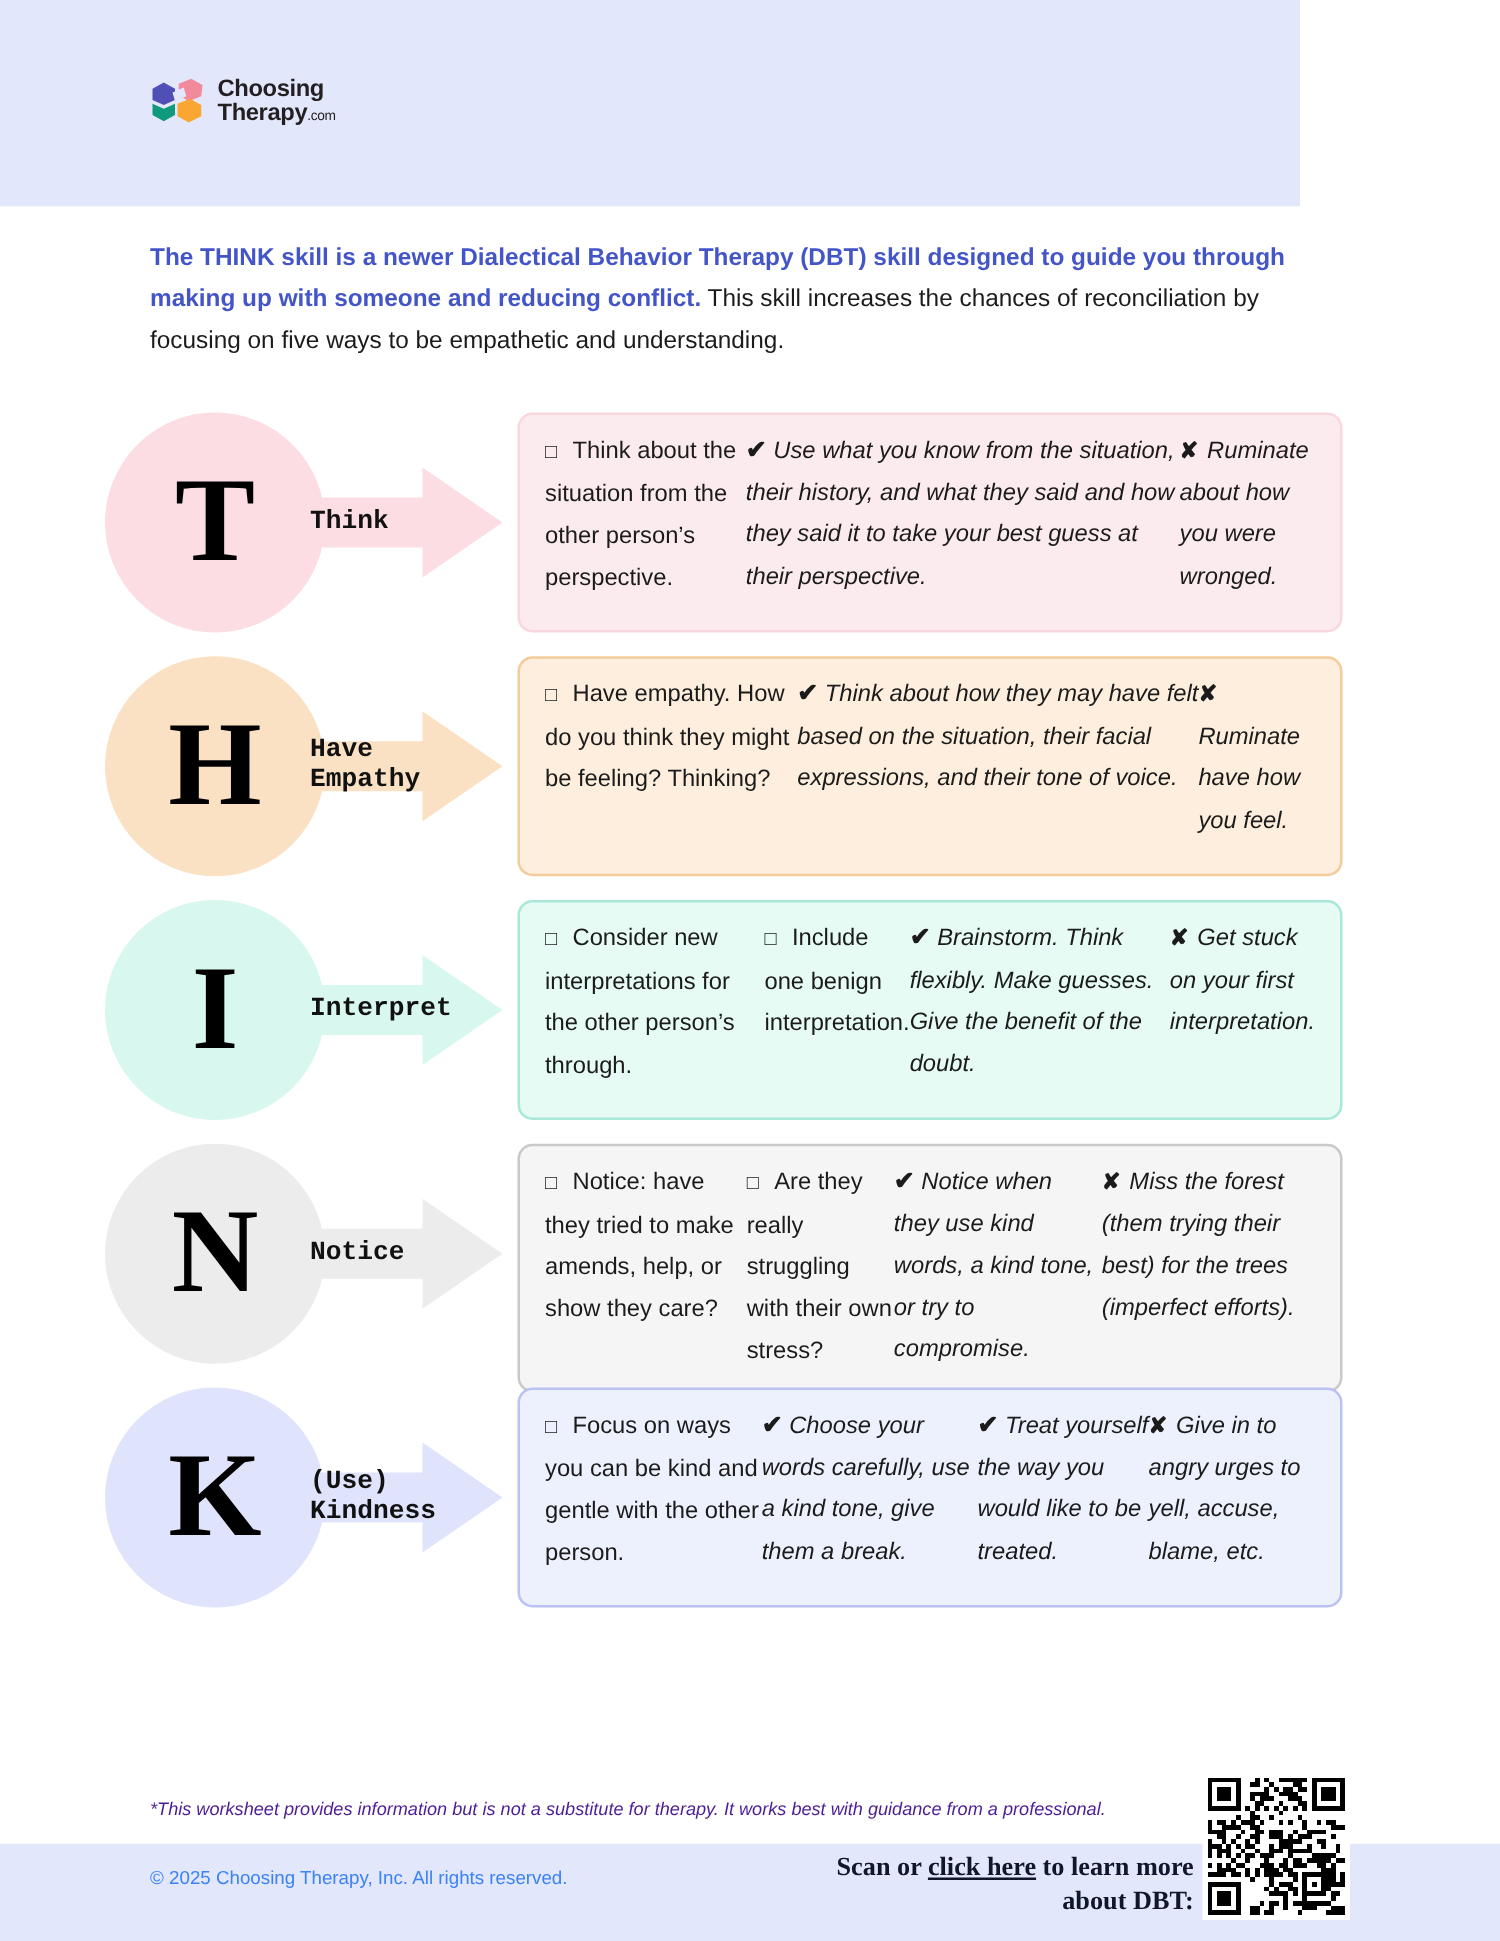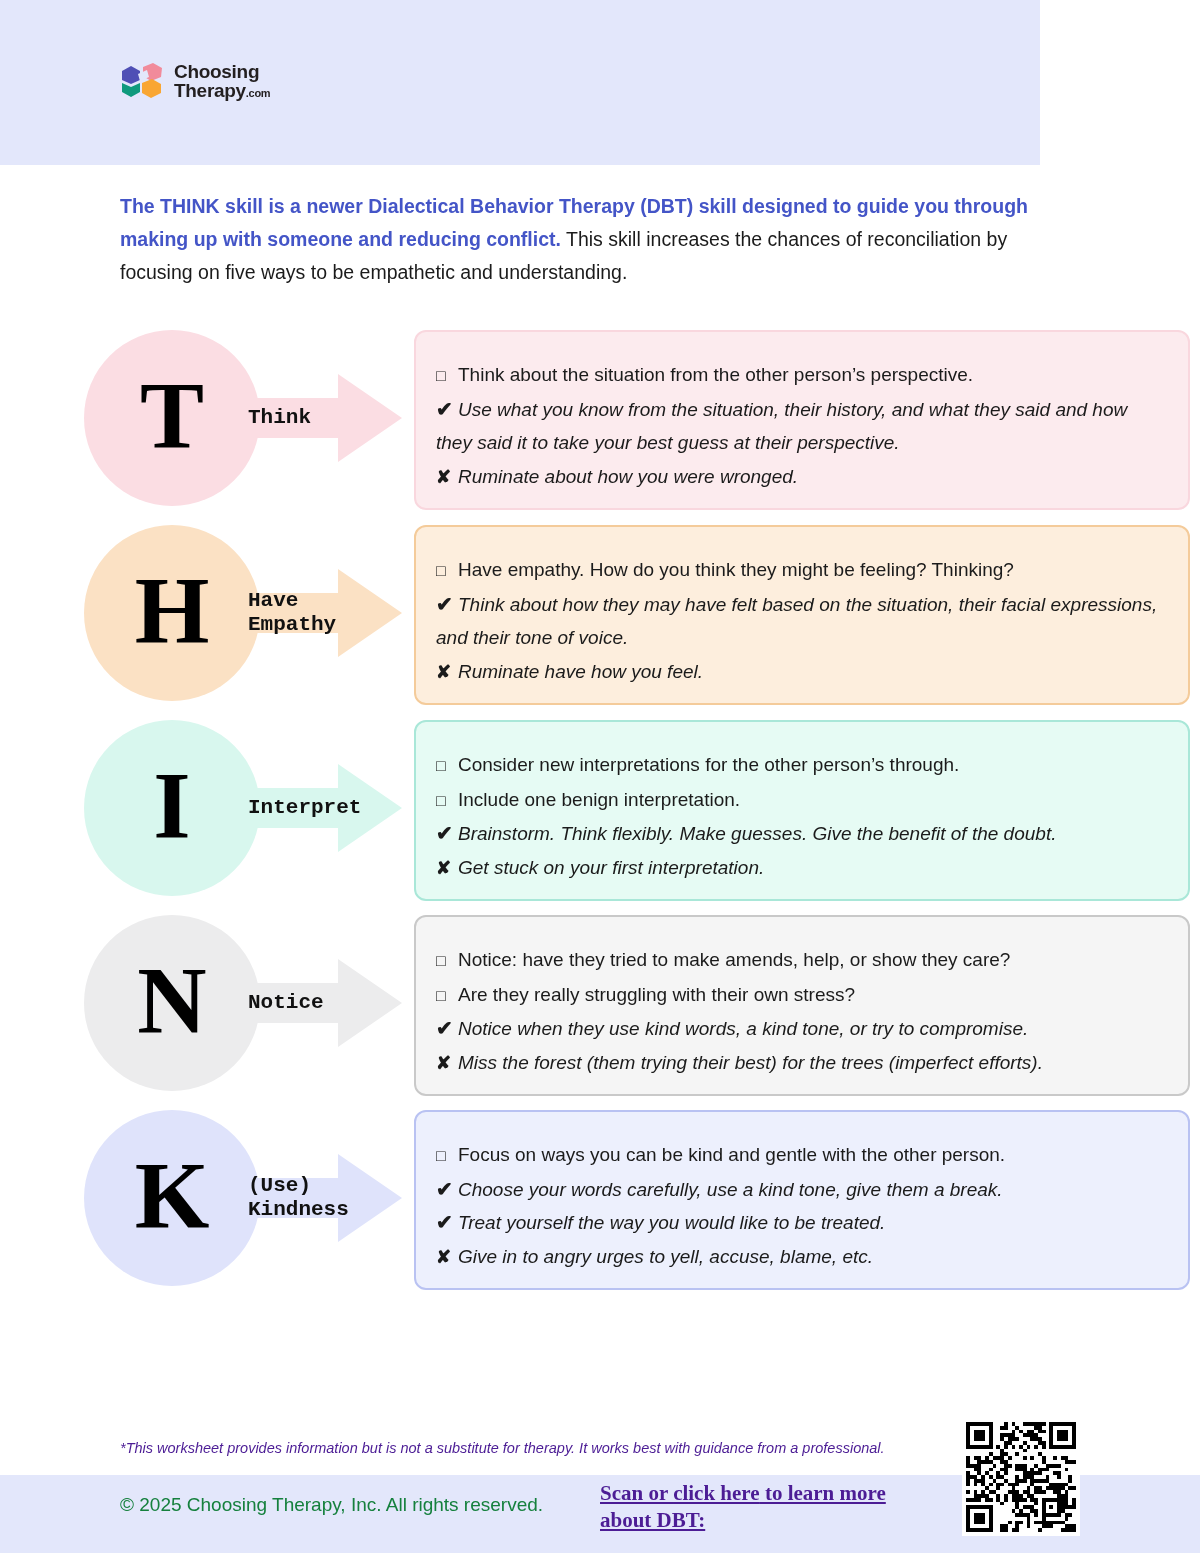--- a/index.html
+++ b/index.html
@@ -23,21 +23,21 @@
   }
   .logo-mark{position:relative;width:48px;height:48px;}
   .logo-mark svg{display:block;}
   .logo-words{
     font-family:"Liberation Sans", sans-serif;
     line-height:1.02;
     color:#231f20;
   }
   .logo-line1{font-size:19px;font-weight:600;letter-spacing:-0.3px;}
   .logo-line2{font-size:19px;font-weight:600;letter-spacing:-0.3px;}
-  .logo-line2 .dotcom{font-size:11px;font-weight:700;}
+  .logo-line2 .dotcom{font-size:11px;font-weight:400;}
 
   .title-wrap{
     position:absolute;left:0;top:34px;width:1200px;text-align:center;
   }
   .title-main{
     font-family:"Liberation Serif", serif;
     font-size:46px;font-weight:bold;color:#1b1b1b;
     letter-spacing:0.2px;line-height:1.05;
   }
   .title-sub{
@@ -81,27 +81,27 @@
     position:absolute;left:248px;top:0;height:176px;
     width:140px;
     display:flex;align-items:center;justify-content:flex-start;
     font-family:Liberation Mono, monospace;
     font-weight:bold;font-size:21px;color:#111;
     line-height:1.12;z-index:4;
     text-align:left;
   }
   .box{
     position:absolute;left:414px;top:0;
-    width:776px;min-height:176px;
+    width:660px;min-height:176px;
     box-sizing:border-box;
     border-radius:12px;
     border:2px solid #ddd;
-    padding:26px 20px 14px 20px;
+    padding:12px 20px 14px 20px;
     z-index:2;
-    display:flex;flex-direction:column;justify-content:center;
+    display:flex;justify-content:center;
   }
   .line{
     font-size:19px;line-height:33.5px;color:#1b1b1b;
   }
   .line.it{font-style:italic;}
   .mark{
     display:inline-block;width:22px;
     font-style:normal;font-weight:bold;
   }
   .mark.box-m{font-weight:normal;font-size:16px;}
@@ -112,26 +112,27 @@
   .disclaimer{
     position:absolute;left:120px;top:1440px;width:840px;
     font-size:14.5px;font-style:italic;color:#4c1d95;
   }
   .footer-band{
     position:absolute;left:0;top:1475px;width:1200px;height:78px;
     background:#e3e7fb;
   }
   .copyright{
     position:absolute;left:120px;top:1494px;
-    font-size:19px;color:#15803d;
+    font-size:15px;color:#3b82f6;
   }
   .scan{
     position:absolute;left:600px;top:1480px;width:355px;
-    font-family:"Liberation Serif", serif;
-    font-weight:bold;font-size:21px;color:#4c1d95;line-height:1.3;text-decoration:underline;
+    text-align:right;
+    font-family:"Liberation Serif", serif;
+    font-weight:bold;font-size:21px;color:#0f172a;line-height:1.3;
   }
   .scan u{text-decoration:underline;}
   .qr{
     position:absolute;left:962px;top:1418px;
     width:118px;height:118px;background:#fff;padding:4px;
     box-sizing:border-box;
   }
   .qr svg{display:block;}
 </style>
 </head>

